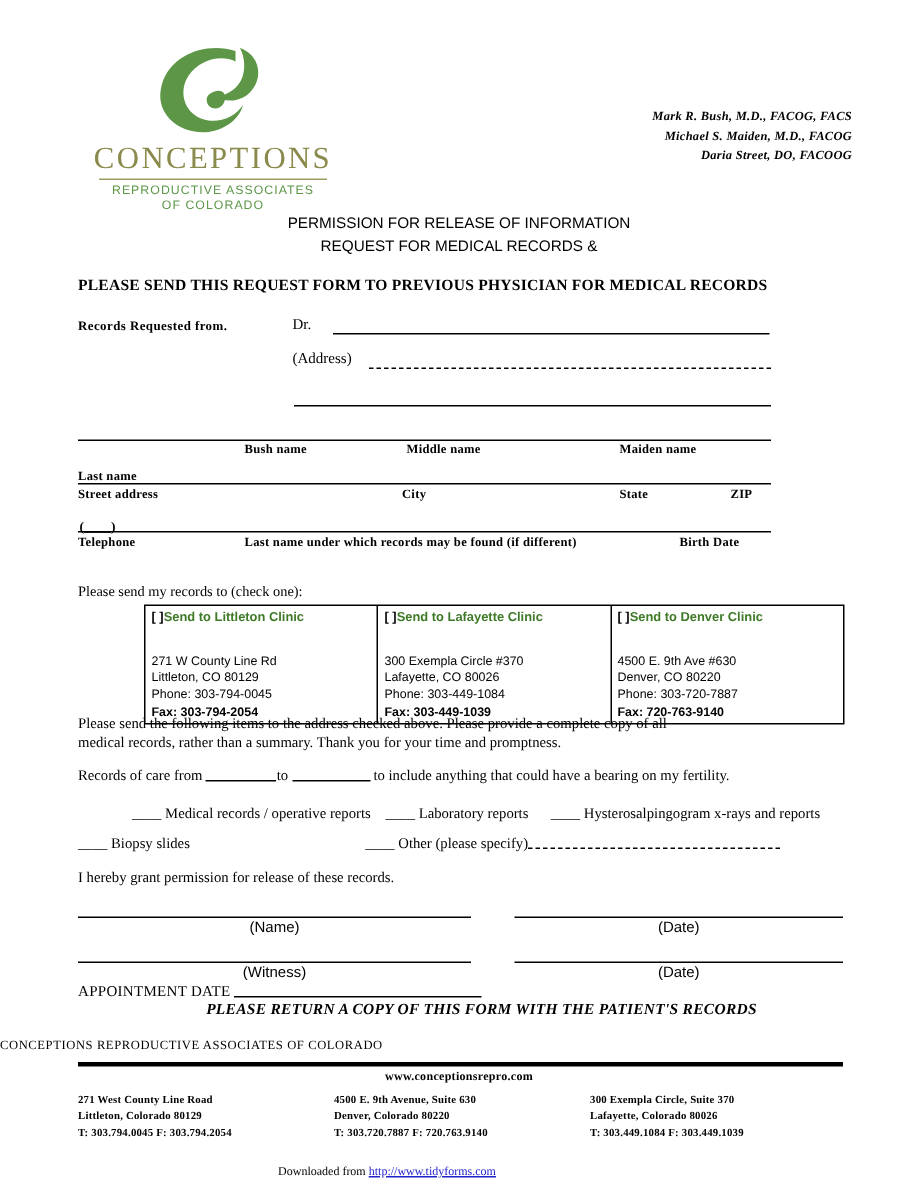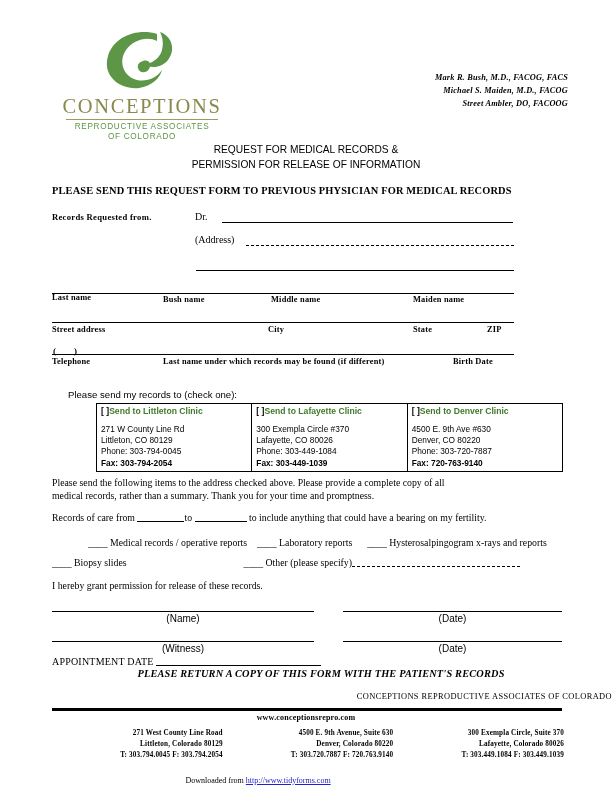--- a/index.html
+++ b/index.html
@@ -159,23 +159,23 @@
     left: 53px;
     top: 346px;
     font-family: "Liberation Serif", serif;
     font-weight: bold;
     font-size: 9px;
   }
 
   
   .checkone {
     position: absolute;
-    left: 68px;
+    left: 52px;
     top: 389px;
-    font-family: Liberation Sans, sans-serif;
+    font-family: Liberation Serif, serif;
     font-size: 9.6px;
   }
   .clinics {
     position: absolute;
     left: 96px;
     top: 403px;
     width: 467px;
     display: flex;
     border: 1.4px solid #000;
     box-sizing: border-box;
@@ -186,21 +186,21 @@
     box-sizing: border-box;
     font-family: "Liberation Sans", sans-serif;
     font-size: 8.3px;
     line-height: 1.33;
   }
   .clinic + .clinic { border-left: 1.4px solid #000; }
   .clinic-head {
     font-weight: bold;
     font-size: 8.6px;
     white-space: nowrap;
-    margin-bottom: 7px;
+    margin-bottom: 18px;
   }
   .clinic-head .bx { color: #000; }
   .clinic-head .nm { color: #3f7a28; }
   .clinic-line { white-space: nowrap; }
   .clinic-line.bold { font-weight: bold; }
 
   
   .para {
     position: absolute;
     left: 52px;
@@ -251,21 +251,21 @@
     letter-spacing: 0.2px;
     padding-left: 15px;
   }
 
   
   .footname {
     position: absolute;
     left: 0;
     top: 692px;
     width: 612px;
-    text-align: right;
+    text-align: left;
     font-family: "Liberation Serif", serif;
     font-size: 8.4px;
     letter-spacing: 0.4px;
   }
   .footbar {
     position: absolute;
     left: 52px;
     top: 708px;
     width: 510px;
     height: 3px;
@@ -284,21 +284,21 @@
   }
   .footcols {
     position: absolute;
     left: 52px;
     top: 728px;
     width: 512px;
     display: flex;
   }
   .footcol {
     flex: 1 1 0;
-    text-align: right;
+    text-align: left;
     font-family: "Liberation Serif", serif;
     font-weight: bold;
     font-size: 7.2px;
     line-height: 1.5;
     letter-spacing: 0.15px;
     white-space: nowrap;
   }
   .dl {
     position: absolute;
     left: 0;
@@ -325,38 +325,38 @@
     </svg>
     <div class="logo-word">CONCEPTIONS</div>
     <div class="logo-rule"></div>
     <div class="logo-sub">REPRODUCTIVE ASSOCIATES</div>
     <div class="logo-sub">OF COLORADO</div>
   </div>
 
   <div class="docs">
     <div>Mark R. Bush, M.D., FACOG, FACS</div>
     <div>Michael S. Maiden, M.D., FACOG</div>
-    <div>Street Ambler, DO, FACOOG</div>
+    <div>Daria Street, DO, FACOOG</div>
   </div>
 
   <div class="title-block">
+    <div>PERMISSION FOR RELEASE OF INFORMATION</div>
     <div>REQUEST FOR MEDICAL RECORDS &amp;</div>
-    <div>PERMISSION FOR RELEASE OF INFORMATION</div>
   </div>
   <div class="subtitle">PLEASE SEND THIS REQUEST FORM TO PREVIOUS PHYSICIAN FOR  MEDICAL RECORDS</div>
 
   <div class="req-label">Records Requested from.</div>
   <div class="dr-label">Dr.</div>
   <div class="dr-rule"></div>
   <div class="addr-label">(Address)</div>
   <div class="addr-rule"></div>
   <div class="addr-rule2"></div>
 
   <div class="frule" style="top:293px;"></div>
-  <div class="fcap" style="left:52px; top:293px;text-align:right;">Last name</div>
+  <div class="fcap" style="left:52px; top:313px;text-align:right;">Last name</div>
   <div class="fcap" style="left:163px; top:295px;">Bush name</div>
   <div class="fcap" style="left:271px; top:295px;">Middle name</div>
   <div class="fcap" style="left:413px; top:295px;">Maiden name</div>
 
   <div class="frule" style="top:322px;"></div>
   <div class="fcap" style="left:52px; top:325px;">Street address</div>
   <div class="fcap" style="left:268px; top:325px;">City</div>
   <div class="fcap" style="left:413px; top:325px;">State</div>
   <div class="fcap" style="left:487px; top:325px;">ZIP</div>
 

